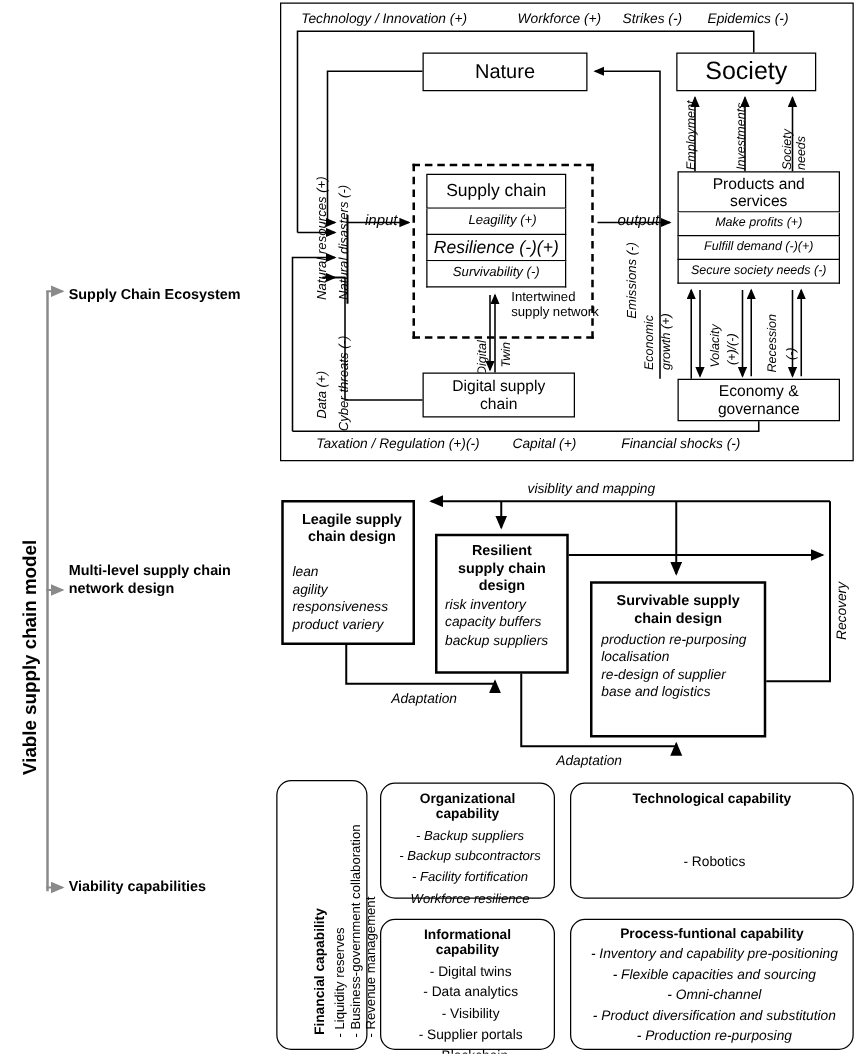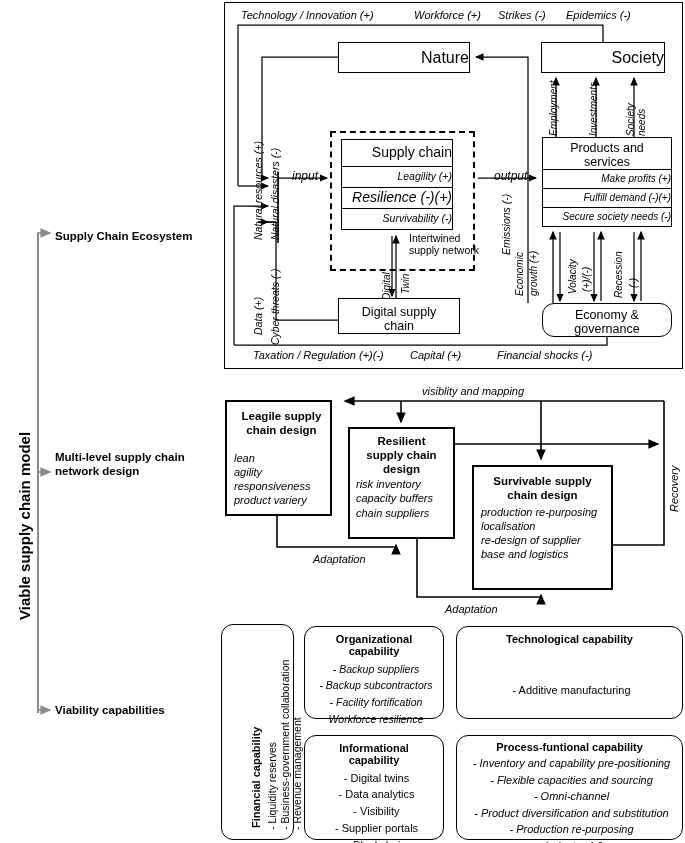--- a/index.html
+++ b/index.html
@@ -13,21 +13,21 @@
     overflow: hidden;
   }
   #root { position: absolute; inset: 0; }
 
   .abs { position: absolute; box-sizing: border-box; }
 
   
   .box {
     border: 1px solid #000;
     background: #fff;
-    display: flex; align-items: center; justify-content: flex-end;
+    display: flex; align-items: center; justify-content: center;
     text-align: center;
     line-height: 1.12;
   }
   .box.thick { border-width: 2.5px; }
   .box.dashed { border: 2px dashed #000; background: transparent; }
   .box.round { border-radius: 12px; border-width: 1.8px; }
   .lbl-it  { font-style: italic; }
   .bold    { font-weight: bold; }
 
   
@@ -77,21 +77,21 @@
   <div class="txt lbl-it" style="left:566px; top:9px; font-size:11px;">Epidemics (-)</div>
 
   <div class="txt lbl-it" style="left:253px; top:349px; font-size:11px;">Taxation / Regulation (+)(-)</div>
   <div class="txt lbl-it" style="left:410px; top:349px; font-size:11px;">Capital (+)</div>
   <div class="txt lbl-it" style="left:497px; top:349px; font-size:11px;">Financial shocks (-)</div>
 
   <div class="box abs" style="left:338px; top:42px; width:132px; height:31px; font-size:16px;">
     <span>Nature</span>
   </div>
 
-  <div class="box abs" style="left:541px; top:42px; width:124px; height:31px; font-size:16px;">
+  <div class="box abs" style="left:541px; top:42px; width:112px; height:31px; font-size:20px;">
     <span>Society</span>
   </div>
 
   <div class="vert lbl-it" style="left:252px; top:240px; font-size:10.5px;">Natural resources (+)</div>
   <div class="vert lbl-it" style="left:269px; top:240px; font-size:10.5px;">Natural disasters (-)</div>
   <div class="vert lbl-it" style="left:252px; top:335px; font-size:10.5px;">Data (+)</div>
   <div class="vert lbl-it" style="left:269px; top:345px; font-size:10.5px;">Cyber threats (-)</div>
 
   <div class="vert lbl-it" style="left:500px; top:255px; font-size:10.5px;">Emissions (-)</div>
 
@@ -137,21 +137,21 @@
   <div class="box abs lbl-it" style="left:542px; top:189px; width:130px; height:19px; font-size:10px; border-top:none;">
     <span>Fulfill demand (-)(+)</span>
   </div>
   <div class="box abs lbl-it" style="left:542px; top:170px; width:130px; height:19px; font-size:10px; border-top:none;">
     <span>Make profits (+)</span>
   </div>
   <div class="box abs lbl-it" style="left:542px; top:208px; width:130px; height:19px; font-size:10px; border-top:none;">
     <span>Secure society needs (-)</span>
   </div>
 
-  <div class="box abs" style="left:542px; top:303px; width:130px; height:34px; font-size:12.5px; flex-direction:column;border-radius:12px;">
+  <div class="box abs" style="left:542px; top:303px; width:130px; height:34px; font-size:12.5px; flex-direction:column;">
     <span>Economy &amp;</span>
     <span>governance</span>
   </div>
 
   <div class="vert" style="left:514px; top:296px; font-size:10px; font-style:italic; line-height:1.15;">
     <div>Economic</div>
   </div>
   <div class="vert" style="left:528px; top:296px; font-size:10px; font-style:italic;">
     <div>growth (+)</div>
   </div>
@@ -183,21 +183,21 @@
 
   <div class="box thick abs" style="left:348px; top:427px; width:107px; height:112px; display:block; padding:6px 6px 0 6px;">
     <div class="bold" style="font-size:11.5px; text-align:center; line-height:1.2;">
       <div>Resilient</div>
       <div>supply chain</div>
       <div>design</div>
     </div>
     <div class="lbl-it" style="font-size:11px; text-align:left; line-height:1.28; margin-top:1px;">
       <div>risk inventory</div>
       <div>capacity buffers</div>
-      <div>chain suppliers</div>
+      <div>backup suppliers</div>
     </div>
   </div>
 
   <div class="box thick abs" style="left:472px; top:465px; width:141px; height:125px; display:block; padding:8px 7px 0 7px;">
     <div class="bold" style="font-size:11.5px; text-align:center; line-height:1.2;">
       <div>Survivable supply</div>
       <div>chain design</div>
     </div>
     <div class="lbl-it" style="font-size:11px; text-align:left; line-height:1.28; margin-top:2px;">
       <div>production re-purposing</div>
@@ -225,21 +225,20 @@
       <div>- Backup suppliers</div>
       <div>- Backup subcontractors</div>
       <div>- Facility fortification</div>
       <div>Workforce resilience</div>
     </div>
   </div>
 
   <div class="box round abs" style="left:456px; top:626px; width:227px; height:93px; display:block; padding:6px 10px;">
     <div class="bold" style="font-size:11px; text-align:center;">Technological capability</div>
     <div style="font-size:11px; line-height:1.58; margin-top:2px; padding-left:4px; white-space:pre;">
-      <div>- Additive manufacturing</div>
       <div>- Robotics</div>
       <div>- Smart manufacturing and warehousing</div>
       <div>  Industry 4.0</div>
     </div>
   </div>
 
   <div class="box round abs" style="left:304px; top:735px; width:140px; height:105px; display:block; padding:6px 9px;">
     <div class="bold" style="font-size:11px; text-align:center;">Informational capability</div>
     <div style="font-size:11px; line-height:1.52; margin-top:3px; padding-left:5px;">
       <div>- Digital twins</div>

